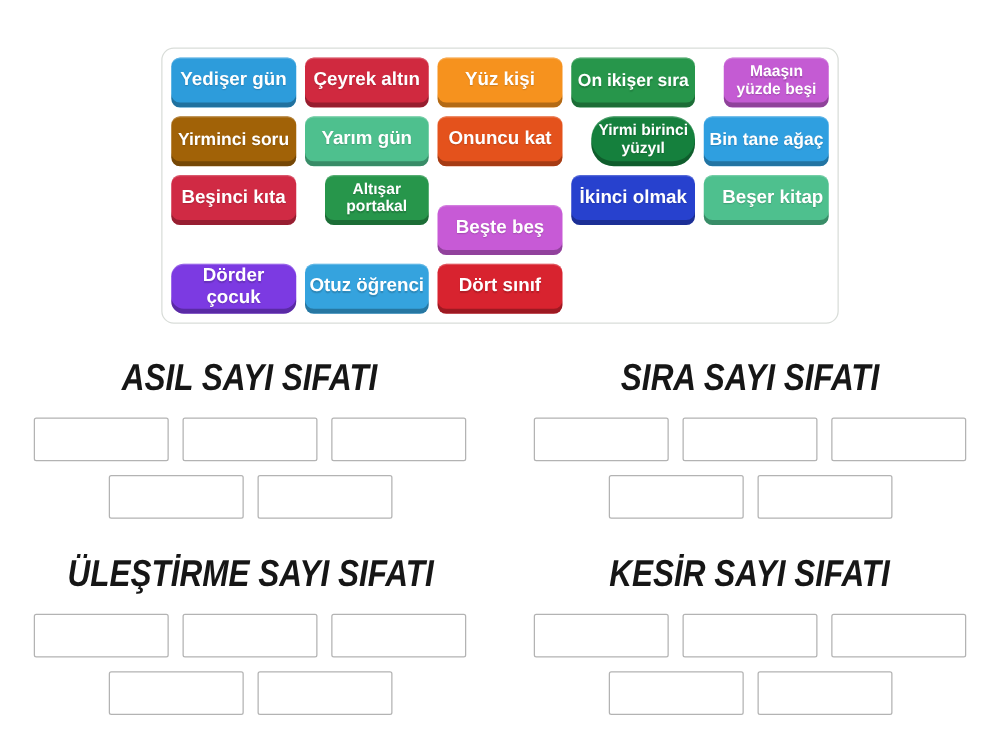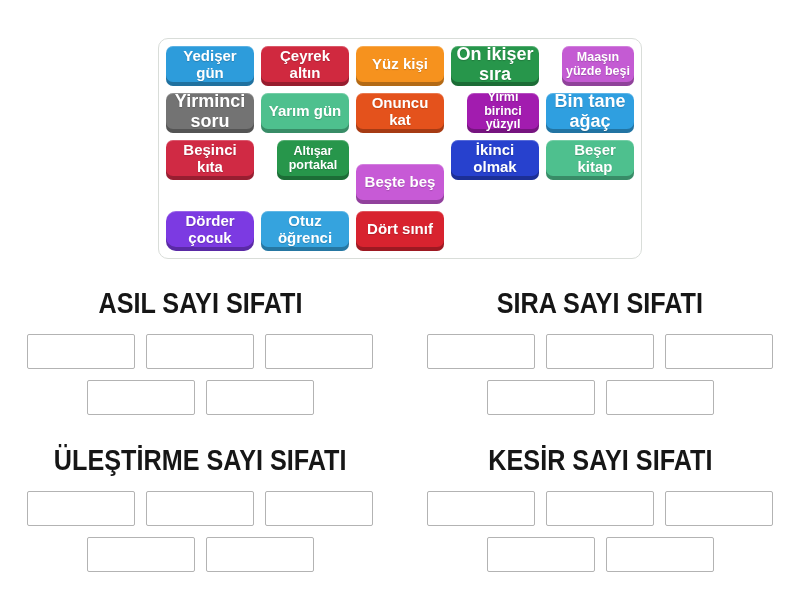--- a/index.html
+++ b/index.html
@@ -4,21 +4,21 @@
 <style>
   * { box-sizing: border-box; margin: 0; padding: 0; }
   html, body {
     width: 800px; height: 600px;
     background: #ffffff;
     font-family: "Liberation Sans", sans-serif;
     overflow: hidden;
   }
   
   .bank {
-    width: 484px;
+    width: 542px;
     margin: 38px auto 0 auto;
     background: #ffffff;
     border: 1px solid #d9ddd9;
     border-radius: 10px;
     padding: 7px;
     display: grid;
     grid-template-columns: repeat(5, 1fr);
     gap: 7px;
   }
   .tile {
@@ -31,28 +31,29 @@
     color: #ffffff;
     font-weight: 700;
     font-size: 15px;
     line-height: 1.08;
     padding: 2px 3px 5px 3px;
     white-space: pre-line;
     cursor: grab;
     box-shadow: inset 0 -4px 0 rgba(0,0,0,0.27), inset 0 1px 0 rgba(255,255,255,0.22);
     text-shadow: 0 1px 1px rgba(0,0,0,0.18);
   }
-  .tile.mid   { font-size: 18px; }
+  .tile.mid   { font-size: 14px; }
   .tile.small { font-size: 12.5px; margin-left: 16px; }
   
   .groups {
     display: grid;
     grid-template-columns: 1fr 1fr;
     margin-top: 27px;
     row-gap: 28px;
+    font-style: italic;
   }
   .group {
     display: flex;
     flex-direction: column;
     align-items: center;
   }
   .group-title {
     color: #161616;
     font-weight: 700;
     font-size: 30px;
@@ -82,24 +83,24 @@
 </head>
 <body>
 
 <div class="bank">
     <div class="tile" style="background: rgb(45, 156, 219);">Yedişer gün</div>
     <div class="tile" style="background: rgb(208, 41, 63);">Çeyrek altın</div>
     <div class="tile" style="background: rgb(246, 146, 30);">Yüz kişi</div>
     <div class="tile mid" style="background: rgb(39, 150, 75);">On ikişer sıra</div>
     <div class="tile small" style="background: rgb(196, 91, 211);">Maaşın
 yüzde beşi</div>
-    <div class="tile mid" style="background: #737373;">Yirminci soru</div>
+    <div class="tile mid" style="background: #a16207;">Yirminci soru</div>
     <div class="tile" style="background: rgb(78, 192, 142);">Yarım gün</div>
     <div class="tile" style="background: rgb(228, 82, 28);">Onuncu kat</div>
-    <div class="tile small" style="background: #a21caf;">Yirmi birinci
+    <div class="tile small" style="background: #15803d; border-radius: 18px;">Yirmi birinci
 yüzyıl</div>
     <div class="tile mid" style="background: rgb(47, 159, 224);">Bin tane ağaç</div>
     <div class="tile" style="background: rgb(208, 42, 68);">Beşinci kıta</div>
     <div class="tile small" style="background: rgb(39, 150, 75);">Altışar
 portakal</div>
     <div class="tile" style="background: rgb(199, 90, 214); margin-top: 24px;">Beşte beş</div>
     <div class="tile" style="background: rgb(39, 65, 206);">İkinci olmak</div>
     <div class="tile" style="background: rgb(78, 192, 142); padding-left: 13px;">Beşer kitap</div>
     <div class="tile" style="background: rgb(124, 58, 226); border-radius: 10px;">Dörder çocuk</div>
     <div class="tile" style="background: rgb(53, 163, 222);">Otuz öğrenci</div>

